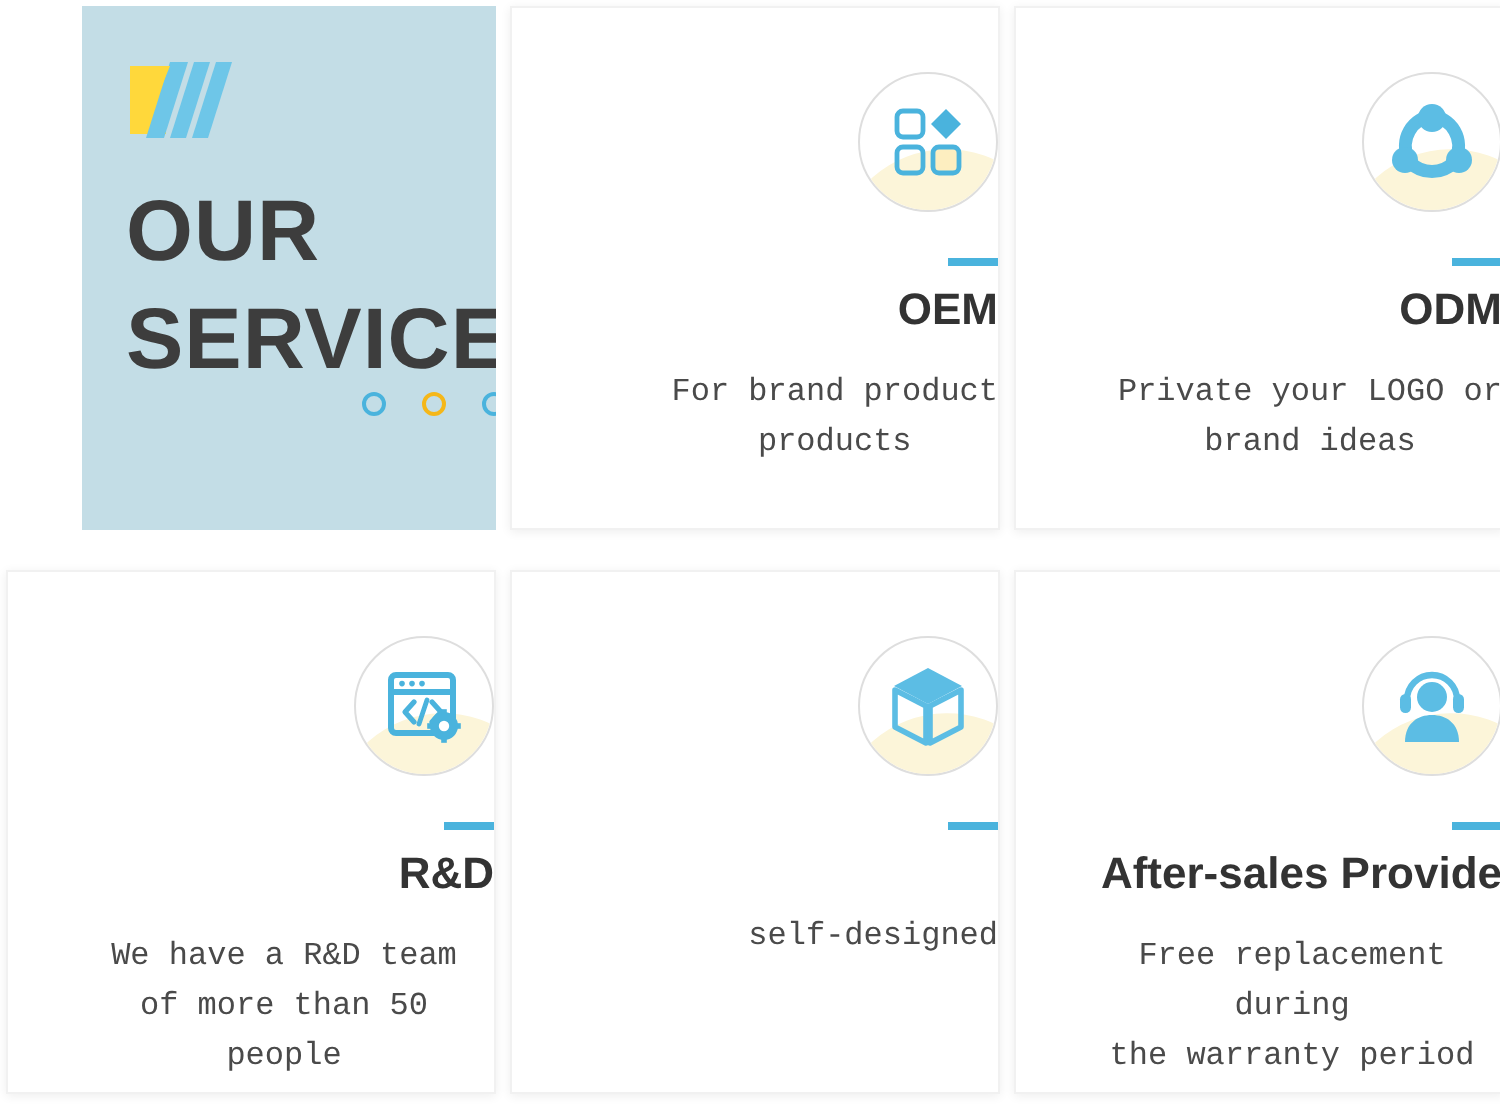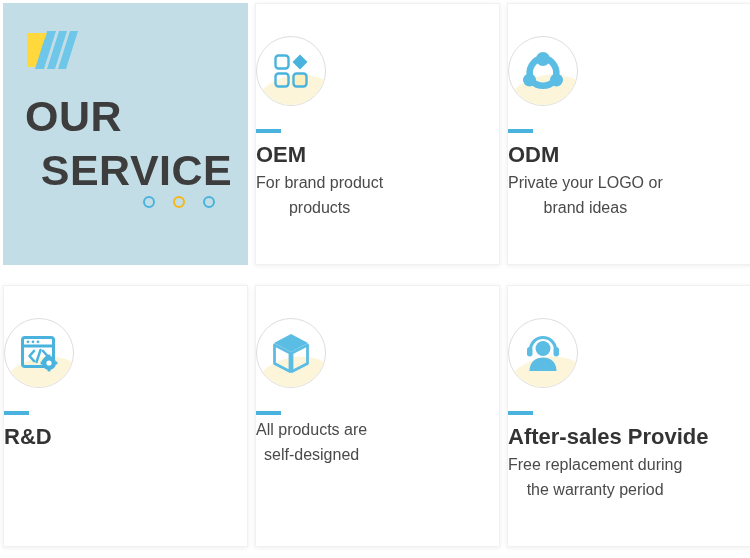--- a/index.html
+++ b/index.html
@@ -23,20 +23,21 @@
     padding: 3px 3px 11px 3px;
     background: #ffffff;
   }
 
   
   .hero {
     background: #c3dde6;
     position: relative;
     padding: 22px 0 0 22px;
     overflow: hidden;
+    margin-left: 38px;
   }
 
   .hero-logo {
     width: 58px;
     height: 46px;
     display: block;
   }
 
   .hero-title {
     margin-top: 18px;
@@ -64,21 +65,21 @@
   }
   .dot.amber { border-color: #f5b719; }
 
   
   .card {
     background: #ffffff;
     border: 1px solid #f1f1f1;
     box-shadow: 0 1px 5px rgba(0,0,0,0.07);
     display: flex;
     flex-direction: column;
-    align-items: flex-start;
+    align-items: flex-end;
     padding-top: 32px;
     position: relative;
   }
 
   .icon-circle {
     width: 70px;
     height: 70px;
     border-radius: 50%;
     border: 1px solid #dedede;
     position: relative;
@@ -114,26 +115,27 @@
     margin-top: 9px;
     font-size: 22px;
     font-weight: bold;
     color: #333333;
     text-align: center;
     line-height: 26px;
     white-space: nowrap;
   }
 
   .card-desc {
-    margin-top: 2px;
+    margin-top: 16px;
     font-size: 16px;
     color: #4a4a4a;
     text-align: center;
     line-height: 25px;
     max-width: 210px;
+    font-family: Liberation Mono, monospace;
   }
 </style>
 </head>
 <body>
 
 <div id="grid">
 
   <section class="hero">
     <svg class="hero-logo" viewBox="0 0 58 46">
       <polygon points="2,8 20,8 20,42 2,42" fill="#ffd83b"></polygon>
@@ -208,33 +210,37 @@
         <circle cx="29" cy="29" r="7" fill="#4ab3dd"></circle>
         <circle cx="29" cy="29" r="2.6" fill="#ffffff"></circle>
         <rect x="27.6" y="20.6" width="2.8" height="3.4" fill="#4ab3dd"></rect>
         <rect x="27.6" y="34" width="2.8" height="3.4" fill="#4ab3dd"></rect>
         <rect x="20.6" y="27.6" width="3.4" height="2.8" fill="#4ab3dd"></rect>
         <rect x="34" y="27.6" width="3.4" height="2.8" fill="#4ab3dd"></rect>
       </svg>
     </div>
     <div class="accent-bar"></div>
     <h2 class="card-title">R&amp;D</h2>
+    <p class="card-desc">
+      <span>We have a R&amp;D team</span><br>
+      <span>of more than 50 people</span>
+    </p>
   </section>
 
   <section class="card">
     <div class="icon-circle">
       <svg width="40" height="42" viewBox="0 0 40 42">
         <polygon points="20,2 37,11 20,20 3,11" fill="#5cbde4"></polygon>
         <polygon points="3.5,13 19,21 19,39.5 3.5,31.5" fill="none" stroke="#5cbde4" stroke-width="2.8" stroke-linejoin="round"></polygon>
         <polygon points="36.5,13 21,21 21,39.5 36.5,31.5" fill="none" stroke="#5cbde4" stroke-width="2.8" stroke-linejoin="round"></polygon>
       </svg>
     </div>
     <div class="accent-bar"></div>
     <p class="card-desc">
-      <span>All products are</span><br>
+      <br>
       <span>self-designed</span>
     </p>
   </section>
 
   <section class="card">
     <div class="icon-circle">
       <svg width="40" height="38" viewBox="0 0 40 38">
         <path d="M7.5 16 A12.5 12.5 0 0 1 32.5 16" fill="none" stroke="#5cbde4" stroke-width="3.2" stroke-linecap="round"></path>
         <rect x="4" y="13" width="5.5" height="9.5" rx="2.7" fill="#5cbde4"></rect>
         <rect x="30.5" y="13" width="5.5" height="9.5" rx="2.7" fill="#5cbde4"></rect>

